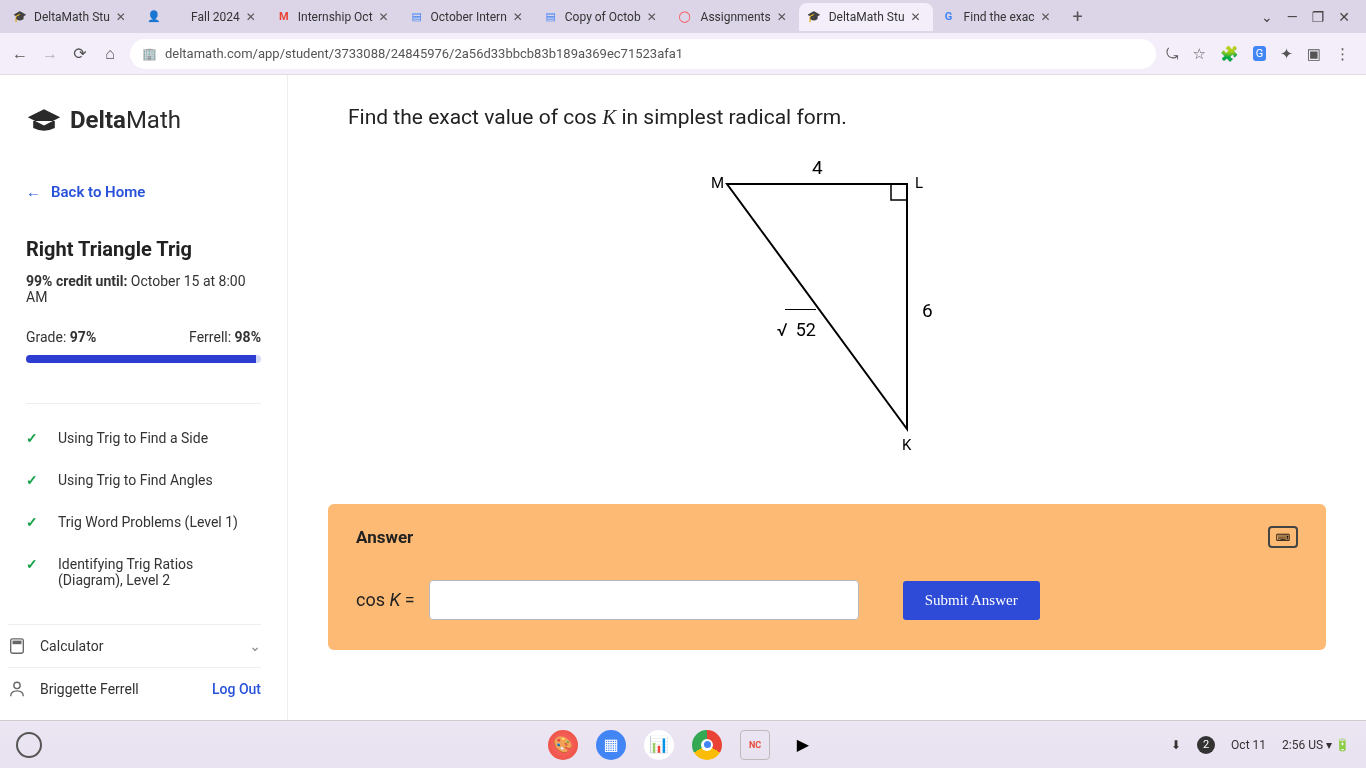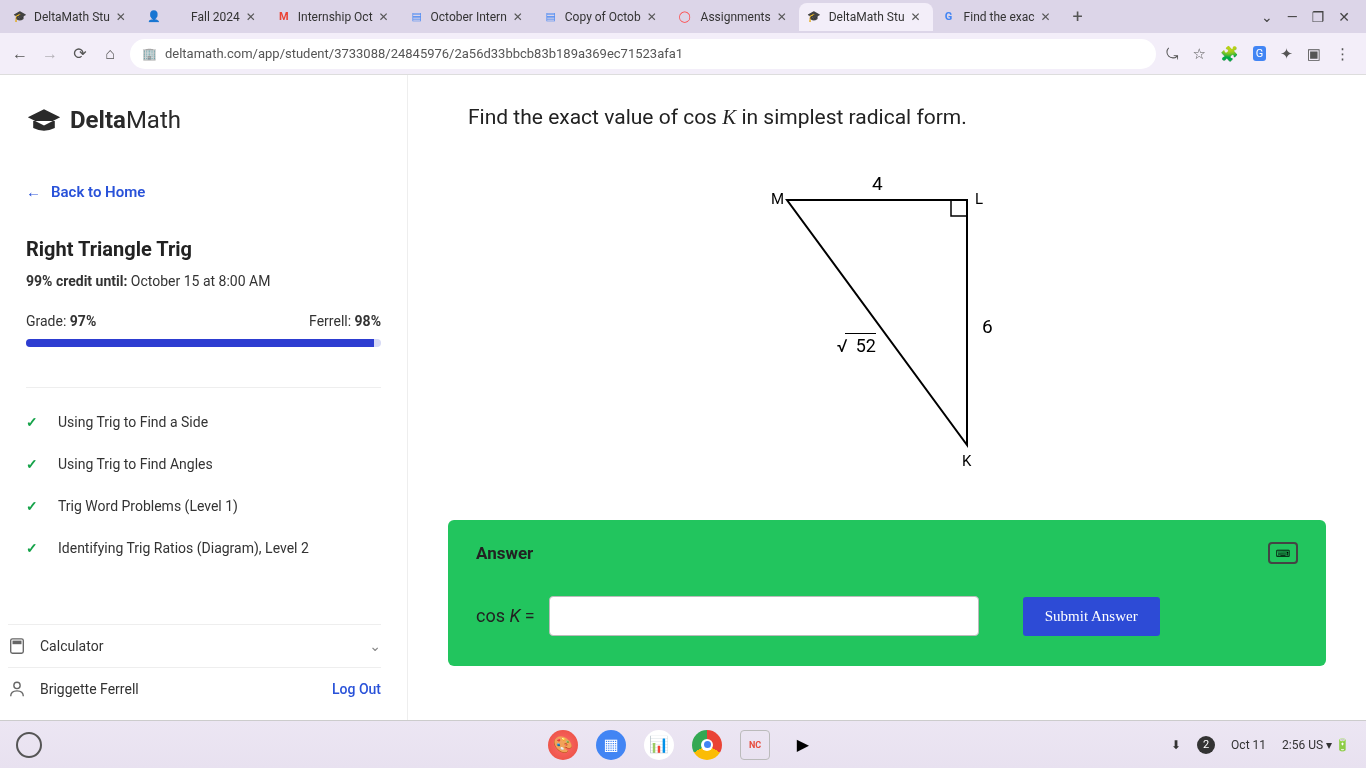--- a/index.html
+++ b/index.html
@@ -18,47 +18,47 @@
 
 .addr-bar { height: 42px; background: #f3eef9; display: flex; align-items: center; padding: 0 10px; gap: 10px; border-bottom: 1px solid #ddd;}
 .nav-btn { width: 20px; height: 20px; display: flex; align-items: center; justify-content: center; color: #555; cursor: pointer;}
 .url-box { flex: 1; height: 30px; background: #fff; border-radius: 15px; display: flex; align-items: center; padding: 0 12px; gap: 8px; font-size: 13px; color: #555; }
 .url-box .site-icon { font-size: 12px; color: #888;}
 .addr-icons { display: flex; gap: 14px; align-items: center; padding-right: 6px;}
 .addr-icons span { color: #555; font-size: 15px; cursor: pointer;}
 
 
 .page { display: flex; height: 645px; }
-.sidebar { width: 408px; padding: 30px 26px 0 26px; border-right: 1px solid #eee; background: #fff; position: relative;}
+.sidebar { width: 288px; padding: 30px 26px 0 26px; border-right: 1px solid #eee; background: #fff; position: relative;}
 .logo { display: flex; align-items: center; gap: 8px; font-size: 24px; font-weight: 400; color: #2a2a2a; margin-bottom: 48px;}
 .logo svg { width: 36px; height: 30px; }
 .logo b { font-weight: 700; }
 .back-link { color: #2952d9; font-size: 15px; font-weight: 600; display: flex; align-items: center; gap: 10px; cursor: pointer; margin-bottom: 36px;}
 .assignment-title { font-size: 20px; font-weight: 700; color: #222; margin-bottom: 12px;}
 .credit-until { font-size: 14px; color: #333; margin-bottom: 24px;}
 .credit-until b { font-weight: 700; }
 .grade-row { display: flex; justify-content: space-between; font-size: 14px; color: #333; margin-bottom: 10px;}
 .progress-track { height: 8px; background: #d6d9f5; border-radius: 4px; overflow: hidden; margin-bottom: 40px;}
 .progress-fill { height: 100%; width: 98%; background: #2d3dd1; }
 .divider { height: 1px; background: #eee; margin-bottom: 26px;}
 .skill { display: flex; align-items: flex-start; gap: 14px; font-size: 14px; color: #333; margin-bottom: 26px; cursor: pointer;}
 .check { color: #16a34a; width: 18px; font-weight: bold; flex-shrink: 0;}
 .sidebar-bottom { position: absolute; bottom: 10px; left: 8px; right: 26px;}
 .sb-row { display: flex; align-items: center; gap: 14px; font-size: 14px; color: #333; padding: 12px 0; border-top: 1px solid #eee; cursor: pointer;}
 .sb-row .expand { margin-left: auto; color: #888;}
 .sb-row .logout { margin-left: auto; color: #2952d9; font-weight: 500;}
 .sb-icon { width: 18px; height: 18px; color: #666;}
 
 .main { flex: 1; padding: 30px 40px; overflow-y: auto; position: relative;}
-.question { font-family: Georgia, serif; font-size: 21px; color: #222; margin-bottom: 30px; margin-left: 20px;}
+.question { font-family: Georgia, serif; font-size: 21px; color: #222; margin-bottom: 14px; margin-left: 20px;}
 .question i { font-style: italic; font-family: Georgia, serif;}
 .diagram-wrap { display: flex; justify-content: center; margin-bottom: 40px;}
 .diagram { width: 300px; height: 320px; position: relative; font-family: Georgia, serif;}
 
-.answer-panel { background: #22c55e; border-radius: 6px; padding: 22px 28px 30px 28px; margin-top: 20px; position: relative;}
+.answer-panel { background: #fdba74; border-radius: 6px; padding: 22px 28px 30px 28px; margin-top: 20px; position: relative;}
 .answer-header { display: flex; justify-content: space-between; align-items: center; margin-bottom: 32px;}
 .answer-title { font-size: 17px; font-weight: 700; color: #222;}
 .kb-icon { width: 30px; height: 22px; border: 2px solid #444; border-radius: 4px; display:flex; align-items:center; justify-content:center; cursor: pointer;}
 .answer-row { display: flex; align-items: center; gap: 14px;}
 .cos-label { font-family: Georgia, serif; font-size: 18px; color: #222;}
 .answer-input { width: 430px; height: 40px; border: 1px solid #bbb; border-radius: 4px; background: #fff; padding: 0 10px; font-size: 15px;}
 .submit-btn { background: #2d4bd6; color: #fff; border: none; padding: 11px 22px; font-size: 15px; border-radius: 3px; cursor: pointer; font-family: Georgia, serif; margin-left: 30px;}
 
 
 .shelf { position: fixed; bottom: 0; left: 0; right: 0; height: 48px; background: linear-gradient(#ece6f3, #e8e1f0); display: flex; align-items: center; padding: 0 16px; border-top: 1px solid #ccc;}
@@ -208,21 +208,21 @@
       <div class="diagram">
         <svg width="300" height="320" viewBox="0 0 300 320">
           <polygon points="50,40 230,40 230,285" fill="none" stroke="#000" stroke-width="2"></polygon>
           <rect x="214" y="40" width="16" height="16" fill="none" stroke="#000" stroke-width="1.5"></rect>
         </svg>
         <span style="position:absolute;left:34px;top:30px;font-size:15px">M</span>
         <span style="position:absolute;left:238px;top:30px;font-size:15px">L</span>
         <span style="position:absolute;left:225px;top:292px;font-size:15px">K</span>
         <span style="position:absolute;left:135px;top:12px;font-size:19px">4</span>
         <span style="position:absolute;left:245px;top:155px;font-size:19px">6</span>
-        <span style="position:absolute;left:108px;top:175px;font-size:18px"><span style="border-top:1.5px solid #000;padding-top:1px"><span style="position:relative;left:-8px">√</span>52</span></span>
+        <span style="position:absolute;left:108px;top:175px;font-size:18px"><span style="border-top:1.5px solid #000;padding-top:9px"><span style="position:relative;left:-8px">√</span>52</span></span>
       </div>
     </div>
 
     <div class="answer-panel">
       <div class="answer-header">
         <span class="answer-title">Answer</span>
         <div class="kb-icon">
             <span style="font-size:10px">⌨</span>
           </div>
       </div>

